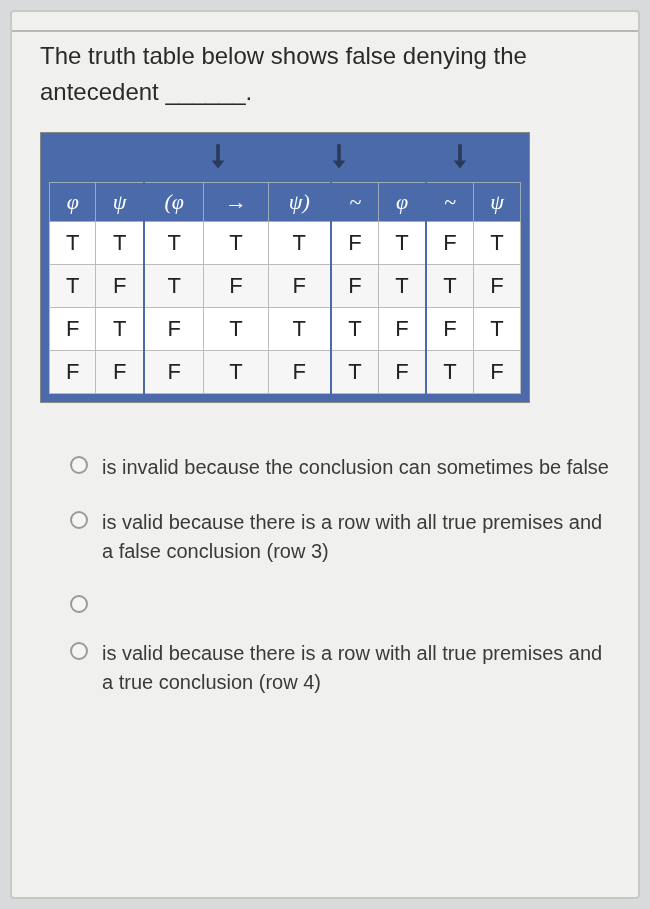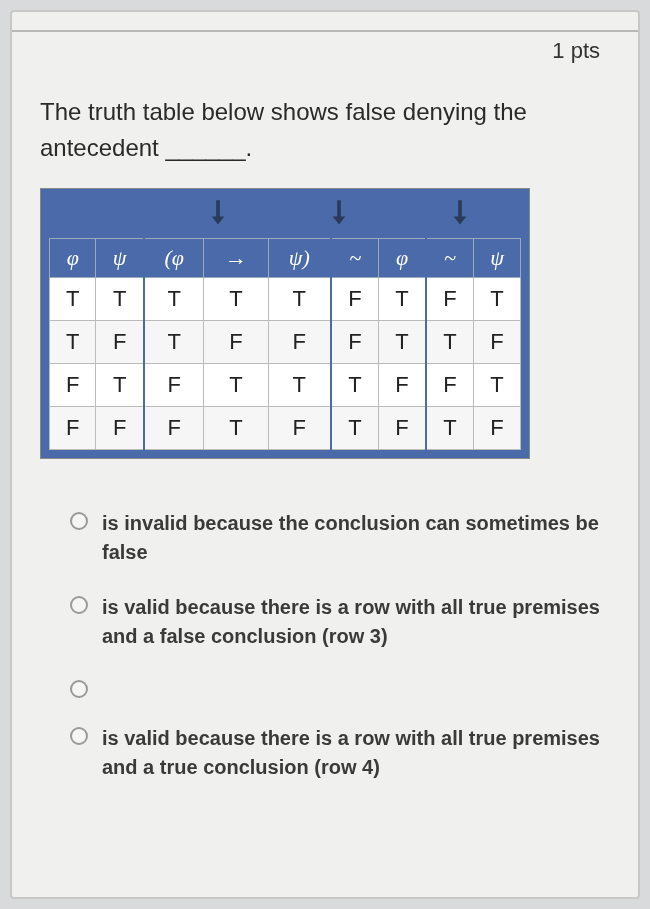--- a/index.html
+++ b/index.html
@@ -84,21 +84,20 @@
       font-family: Arial, sans-serif;
       font-size: 22px;
       padding: 8px 4px;
       border: 1px solid #bbb;
       text-align: center;
     }
     .tt .sep-right { border-right: 2px solid #4a6aaa; }
     .tt tr:nth-child(even) td { background: #f6f6f6; }
     .answers {
       margin-top: 50px;
-      font-weight: bold;
     }
     .answer-row {
       display: flex;
       align-items: flex-start;
       gap: 14px;
       margin-bottom: 26px;
       padding-left: 30px;
     }
     .radio {
       width: 18px;
@@ -113,21 +112,20 @@
       font-size: 20px;
       color: #3a3a38;
       line-height: 1.45;
     }
   </style>
 </head>
 <body>
 
 <div class="quiz-card">
   <div class="top-divider"></div>
-  <div class="points">1 pts</div>
 
   <div class="question-text">The truth table below shows false denying the antecedent ______.</div>
 
   <div class="truth-table-wrap">
     <div class="arrows-row">
       <div class="spacer-col"></div>
       <div class="arrow-cell">
         <svg viewBox="0 0 20 30">
             <path d="M8 2 L8 20 L3 20 L10 29 L17 20 L12 20 L12 2 Z" fill="#2a3a5a"></path>
           </svg>

